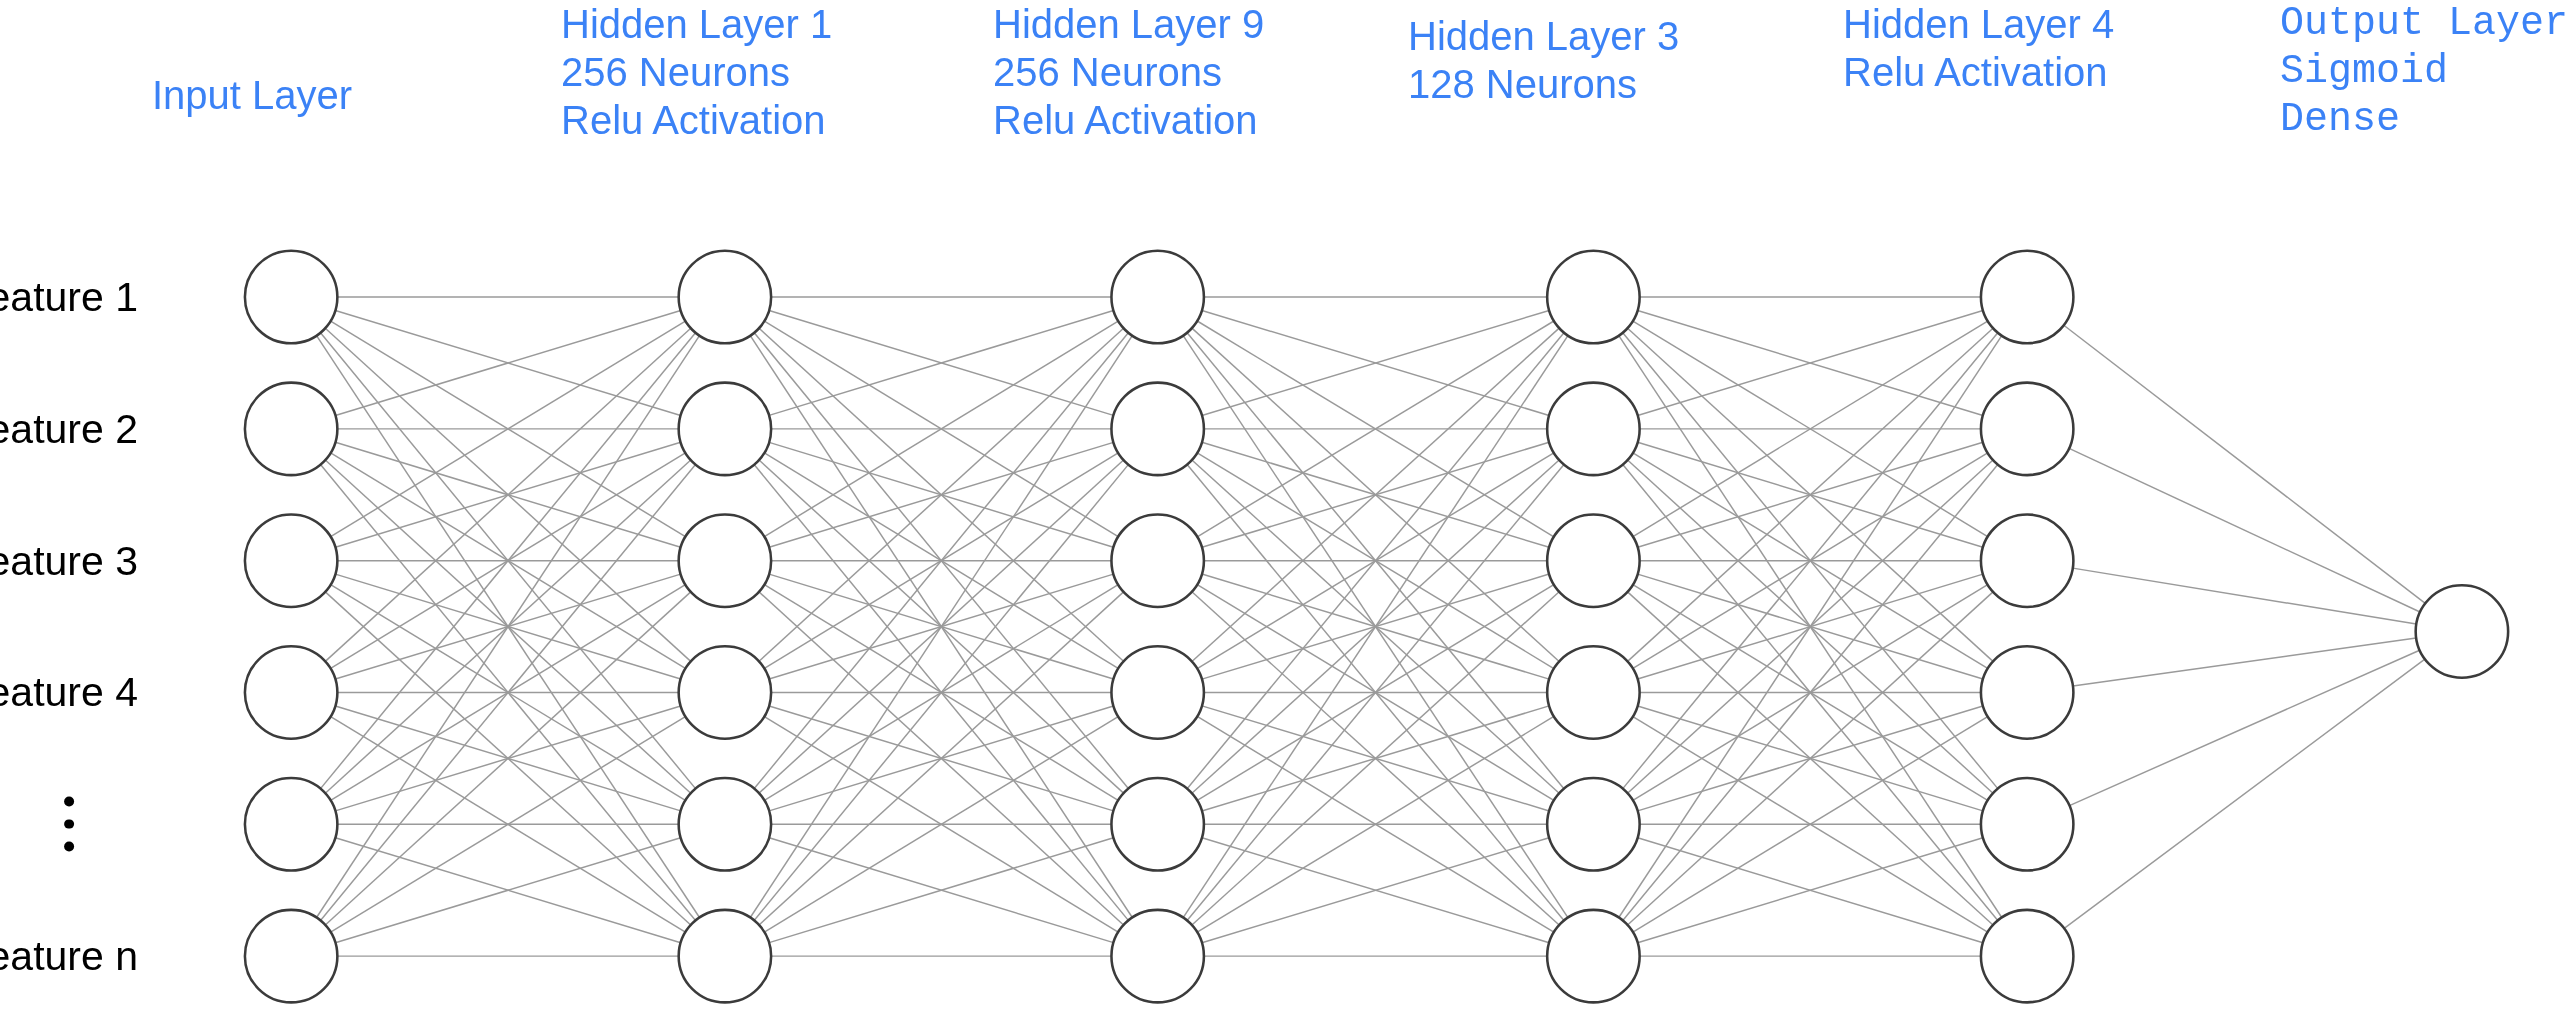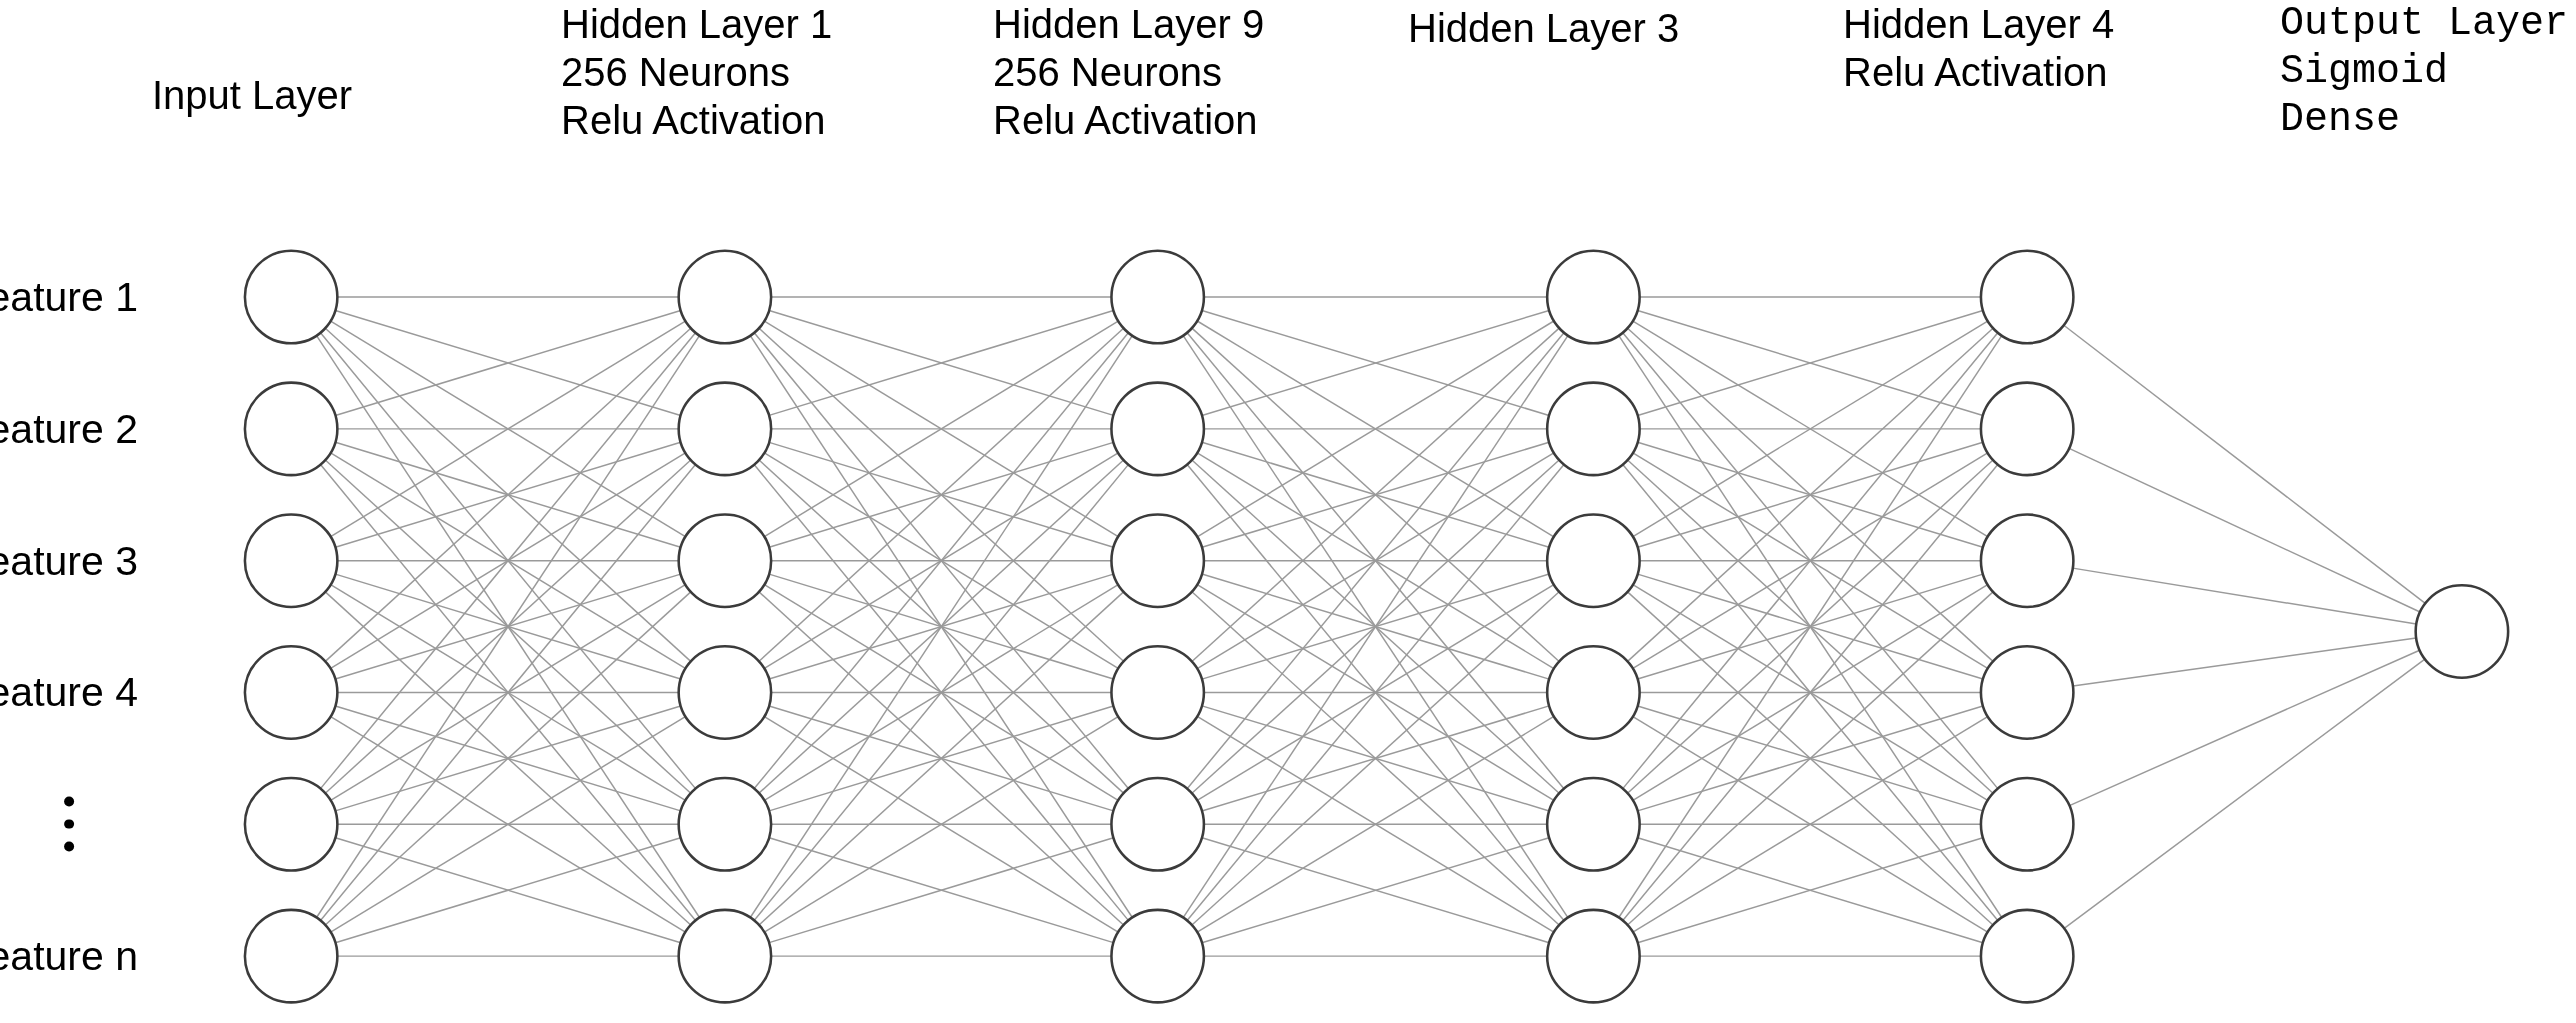--- a/index.html
+++ b/index.html
@@ -24,21 +24,21 @@
     left: 0;
     top: 0;
     width: 2576px;
     height: 1024px;
   }
   .layer-header {
     position: absolute;
     font-family: "Liberation Sans", sans-serif;
     font-size: 40px;
     line-height: 48px;
-    color: #000000;
+    color: #3b82f6;
     white-space: nowrap;
     text-align: left;
   }
   .layer-header .hdr-line {
     display: block;
   }
   .row-label {
     position: absolute;
     font-family: "Liberation Sans", sans-serif;
     font-size: 41px;
@@ -264,22 +264,23 @@
       <div class="layer-header" style="left: 561px; top: 0px;">
         <span class="hdr-line">Hidden Layer 1</span>
         <span class="hdr-line">256 Neurons</span>
         <span class="hdr-line">Relu Activation</span>
       </div>
       <div class="layer-header" style="left: 993px; top: 0px;">
         <span class="hdr-line">Hidden Layer 9</span>
         <span class="hdr-line">256 Neurons</span>
         <span class="hdr-line">Relu Activation</span>
       </div>
-      <div class="layer-header" style="left: 1408px; top: 4px;">
+      <div class="layer-header" style="left: 1408px; top: 12px;">
         <span class="hdr-line">Hidden Layer 3</span>
+        <span class="hdr-line">128 Neurons</span>
       </div>
       <div class="layer-header" style="left: 1843px; top: 0px;">
         <span class="hdr-line">Hidden Layer 4</span>
         <span class="hdr-line">Relu Activation</span>
       </div>
       <div class="layer-header" style="left: 2280px; top: 0px; font-family: Liberation Mono, monospace;">
         <span class="hdr-line">Output Layer</span>
         <span class="hdr-line">Sigmoid</span>
         <span class="hdr-line">Dense</span>
       </div>

